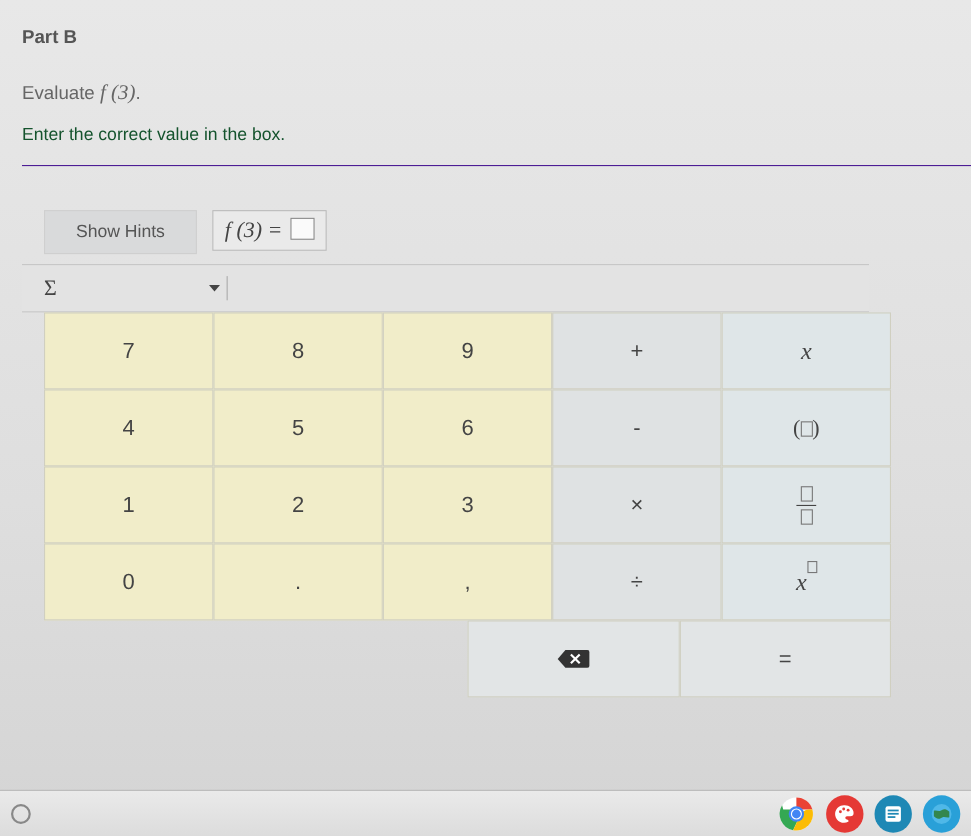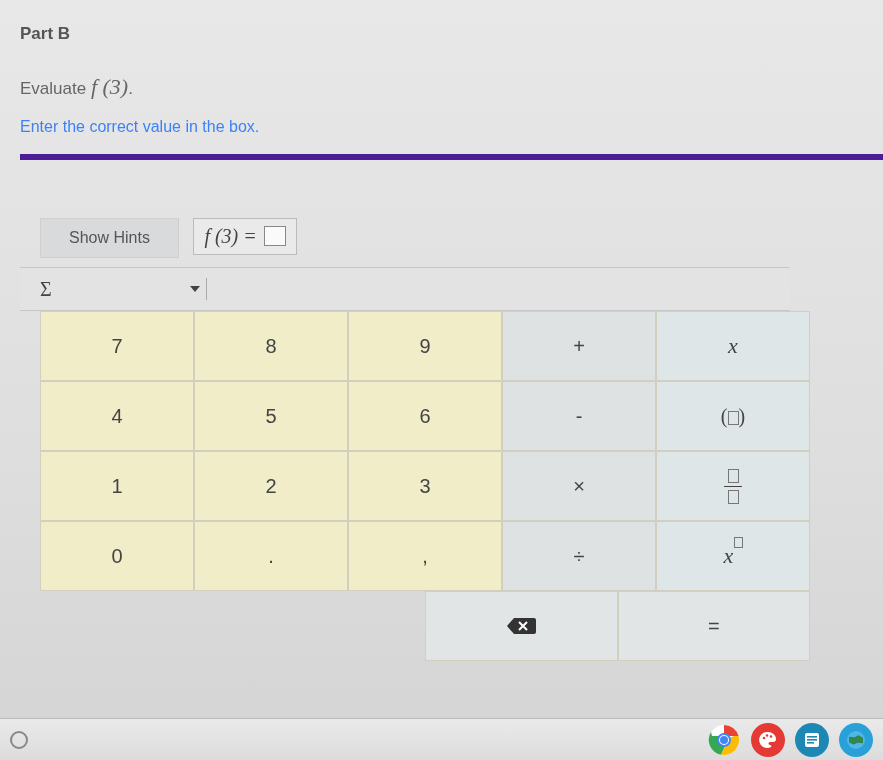--- a/index.html
+++ b/index.html
@@ -19,30 +19,29 @@
     font-weight: bold;
     font-size: 17px;
     color: #555;
     margin-bottom: 30px;
   }
   .prompt {
     font-size: 17px;
     color: #666;
     margin-bottom: 18px;
   }
-  .prompt .fn { font-style: italic; font-family: 'Times New Roman', serif; font-size: 22px; }
+  .prompt .fn { font-style: italic; font-family: 'Times New Roman', serif; font-size: 19px; }
   .instruction {
     font-size: 16px;
-    color: #3b82f6;
+    color: #14532d;
     margin-bottom: 18px;
   }
   .panel {
-    border-top: 6px solid #4c1d95;
+    border-top: 1px solid #4c1d95;
     margin-left: 0;
-    padding-top: 18px;
     padding-left: 20px;
   }
   .show-hints {
     background: #d9dadb;
     border: 1px solid #cfcfcf;
     color: #555;
     padding: 10px 28px;
     font-size: 16px;
     cursor: pointer;
   }

